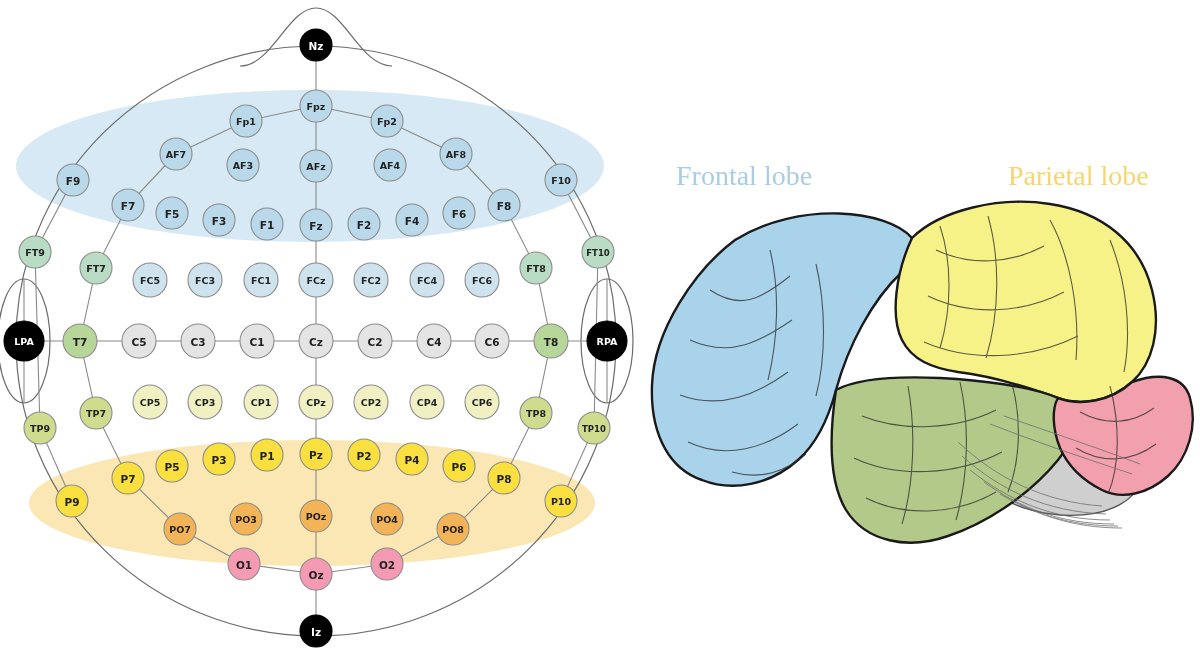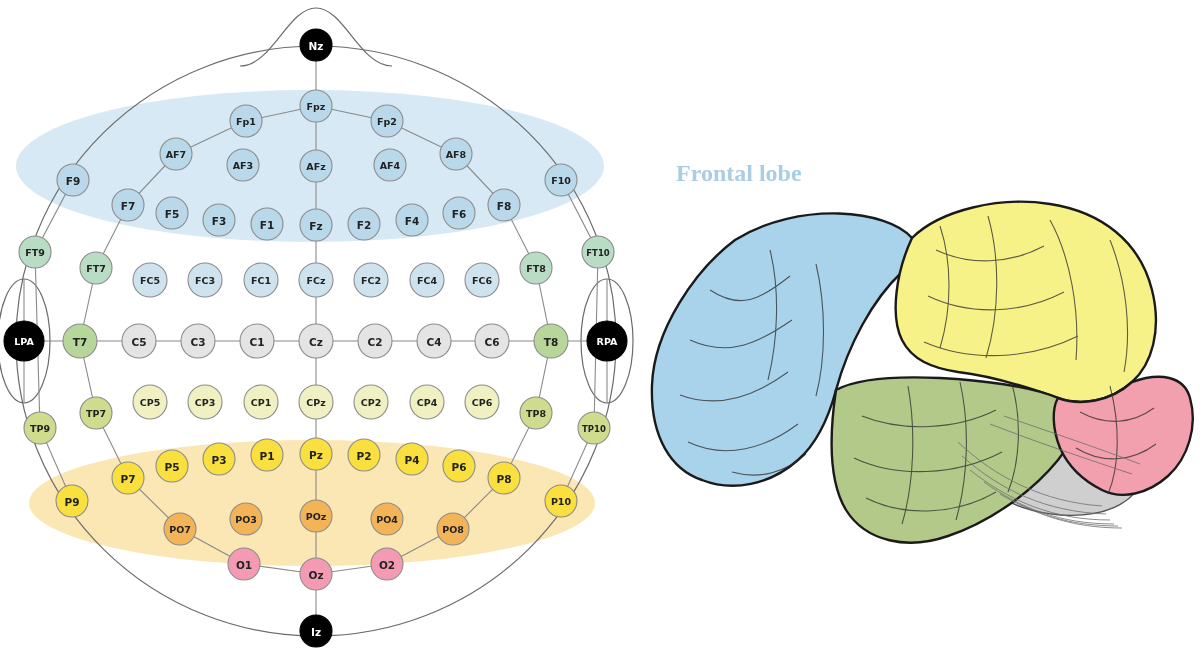--- a/index.html
+++ b/index.html
@@ -37,22 +37,22 @@
 
   
   #brain-panel {
     position: absolute;
     left: 640px; top: 0;
     width: 560px; height: 651px;
   }
   .lobe-label {
     position: absolute;
     font-family: "Liberation Serif", serif;
-    font-weight: bold;
-    font-size: 24px;
+    font-weight: normal;
+    font-size: 28px;
     white-space: nowrap;
   }
   #label-frontal { left: 36px; top: 160px; color: #a8cde4; }
   #label-parietal { left: 368px; top: 160px; color: #f6d571; }
   #brain-svg { position: absolute; left: 0px; top: 180px; }
 </style>
 </head>
 <body>
 
 <div id="root">
@@ -388,20 +388,21 @@
             <text x="607" y="341.5" font-size="9.5">RPA</text>
           </g>
         </g>
     </svg>
   </div>
 
   <div id="brain-panel">
 
     <div class="lobe-label" id="label-frontal">Frontal lobe</div>
 
+    <div class="lobe-label" id="label-parietal">Parietal lobe</div>
 
     <svg id="brain-svg" width="560" height="420" viewBox="0 0 560 420">
       <g stroke="#1a1a1a" stroke-width="2.4" stroke-linejoin="round">
 
         <path id="lobe-cerebellum" d="M 300 250 C 330 300 360 330 420 335 C 470 338 500 320 505 290
                  C 508 262 492 240 460 232 C 420 222 350 222 300 250 Z" fill="#cfcfcf" stroke="#555" stroke-width="1.4"></path>
 
         <path id="lobe-frontal" d="M 95 60 C 55 90 14 150 12 205 C 10 258 32 290 62 300
                  C 92 312 130 305 158 280 C 175 265 188 240 196 210
                  C 208 166 232 120 262 92 C 272 82 278 70 272 58

